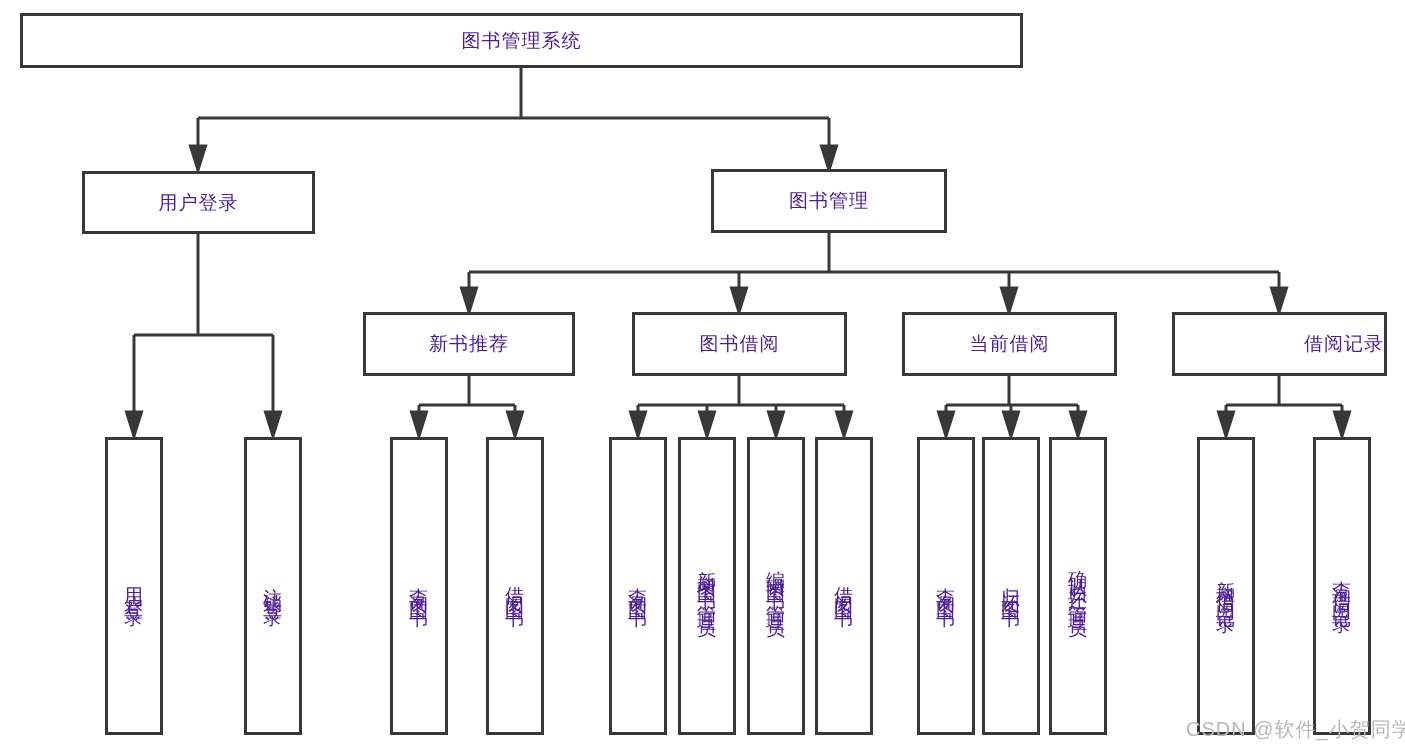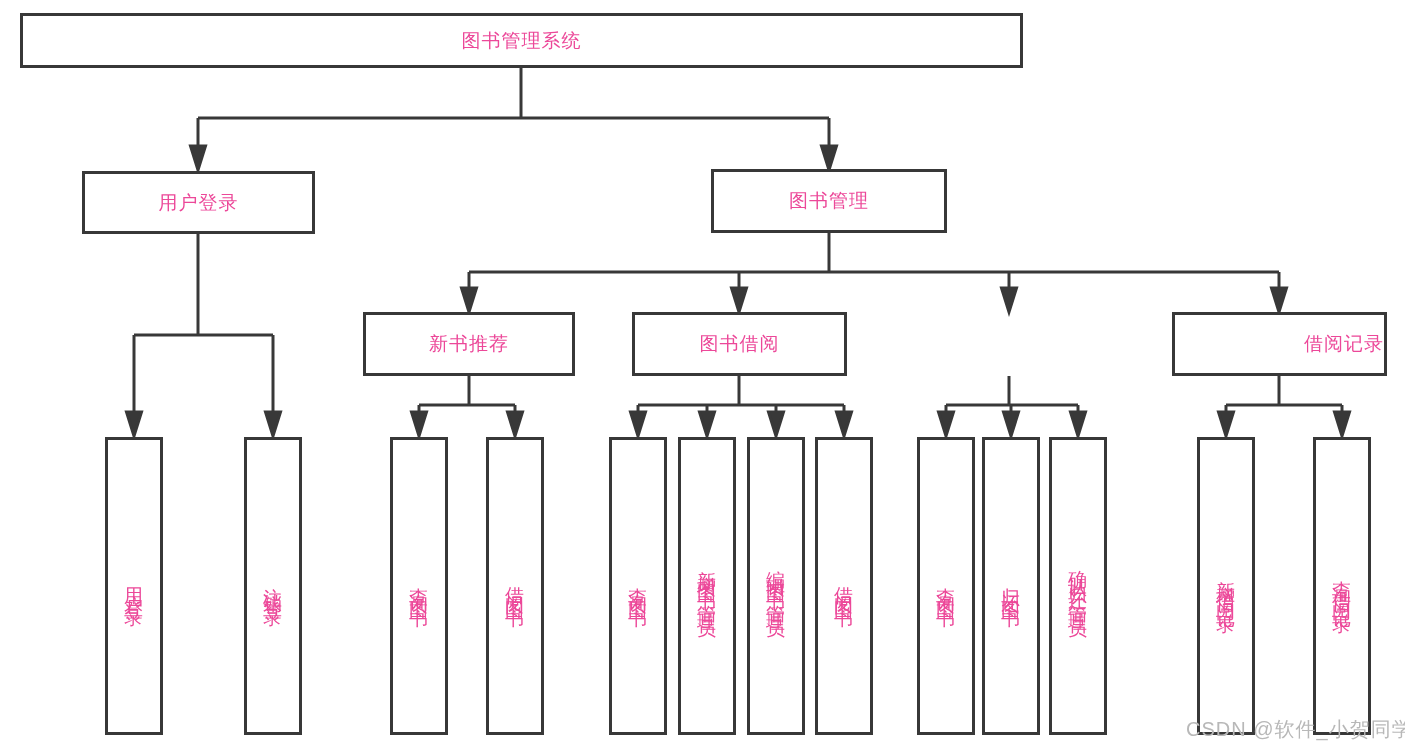--- a/index.html
+++ b/index.html
@@ -13,21 +13,21 @@
   }
   .wires { position: absolute; left: 0; top: 0; width: 1405px; height: 747px; }
   .node {
     position: absolute;
     box-sizing: border-box;
     border: 3px solid #383838;
     background: #ffffff;
     display: flex;
     align-items: center;
     justify-content: center;
-    color: #ec4899;
+    color: #4c1d95;
     font-size: 19px;
     letter-spacing: 1px;
   }
   .vnode span {
     writing-mode: vertical-rl;
     text-orientation: mixed;
     line-height: 1;
     letter-spacing: 7px;
     white-space: nowrap;
   }
@@ -157,20 +157,23 @@
   <div id="n-book-mgmt" class="node">
     <span>图书管理</span>
   </div>
 
   <div id="n-new-book-rec" class="node">
     <span>新书推荐</span>
   </div>
   <div id="n-book-borrow" class="node">
     <span>图书借阅</span>
   </div>
+  <div id="n-current-borrow" class="node">
+    <span>当前借阅</span>
+  </div>
   <div id="n-borrow-records" class="node">
     <span>借阅记录</span>
   </div>
 
   <div id="n-leaf-user-login" class="node vnode leaf">
     <span>用户登录</span>
   </div>
   <div id="n-leaf-logout" class="node vnode leaf">
     <span>注销登录</span>
   </div>

